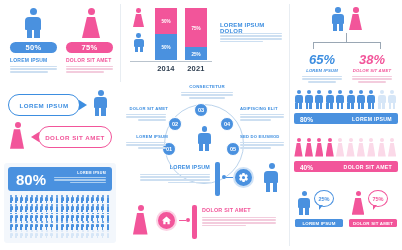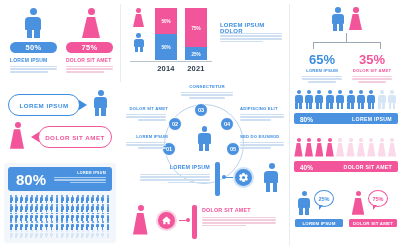--- a/index.html
+++ b/index.html
@@ -190,40 +190,40 @@
     <div class="lines" style="position:absolute;left:94px;top:31px;width:62px;">
       <div class="line bl"></div>
         <div class="line bl"></div>
         <div class="line bl"></div>
         <div class="line bl" style="width:70%"></div>
     </div>
   </div>
 
   <div class="divider" style="left:289px;top:4px;height:242px;"></div>
 
-  <div class="card" style="left:292px;top:0;width:110px;height:86px;">
+  <div class="card" style="left:292px;top:0;width:110px;height:86px;font-style:italic;">
     <div style="position:absolute;left:38px;top:7px;width:16px;height:24px;">
       <div style="position:absolute;left:5px;top:0;width:5.6px;height:5.6px;border-radius:50%;background:#4a91df;"></div>
       <div style="position:absolute;left:1.5px;top:6.8px;width:12px;height:10px;background:#4a91df;border-radius:3px 3px 1px 1px;"></div>
       <div style="position:absolute;left:2.8px;top:16.5px;width:4px;height:7px;background:#4a91df;"></div>
       <div style="position:absolute;left:8.8px;top:16.5px;width:4px;height:7px;background:#4a91df;"></div>
     </div>
     <div style="position:absolute;left:56px;top:7px;width:16px;height:24px;">
       <div style="position:absolute;left:5px;top:0;width:5.6px;height:5.6px;border-radius:50%;background:#f2559a;"></div>
       <div style="position:absolute;left:1px;top:6.8px;width:13px;height:16.5px;background:#f2559a;
                   clip-path:polygon(28% 0%, 72% 0%, 100% 100%, 0% 100%);"></div>
     </div>
 
     <div class="conn" style="left:54px;top:33px;width:1px;height:9px;"></div>
     <div class="conn" style="left:21px;top:42px;width:67px;height:1px;"></div>
     <div class="conn" style="left:21px;top:42px;width:1px;height:7px;"></div>
     <div class="conn" style="left:88px;top:42px;width:1px;height:7px;"></div>
 
     <div class="bigpct blue" style="left:10px;top:52px;width:40px;text-align:center;">65%</div>
-    <div class="bigpct pink" style="left:60px;top:52px;width:40px;text-align:center;">35%</div>
+    <div class="bigpct pink" style="left:60px;top:52px;width:40px;text-align:center;">38%</div>
 
     <div class="ttl blue" style="position:absolute;left:10px;top:68px;width:40px;text-align:center;font-size:4.2px;">LOREM IPSUM</div>
     <div class="ttl pink" style="position:absolute;left:60px;top:68px;width:40px;text-align:center;font-size:4.2px;">DOLOR SIT AMET</div>
 
     <div class="lines" style="position:absolute;left:10px;top:74px;width:40px;">
       <div class="line bl"></div>
         <div class="line bl"></div>
         <div class="line bl" style="width:70%;margin-left:15%"></div>
     </div>
     <div class="lines" style="position:absolute;left:60px;top:74px;width:40px;">

